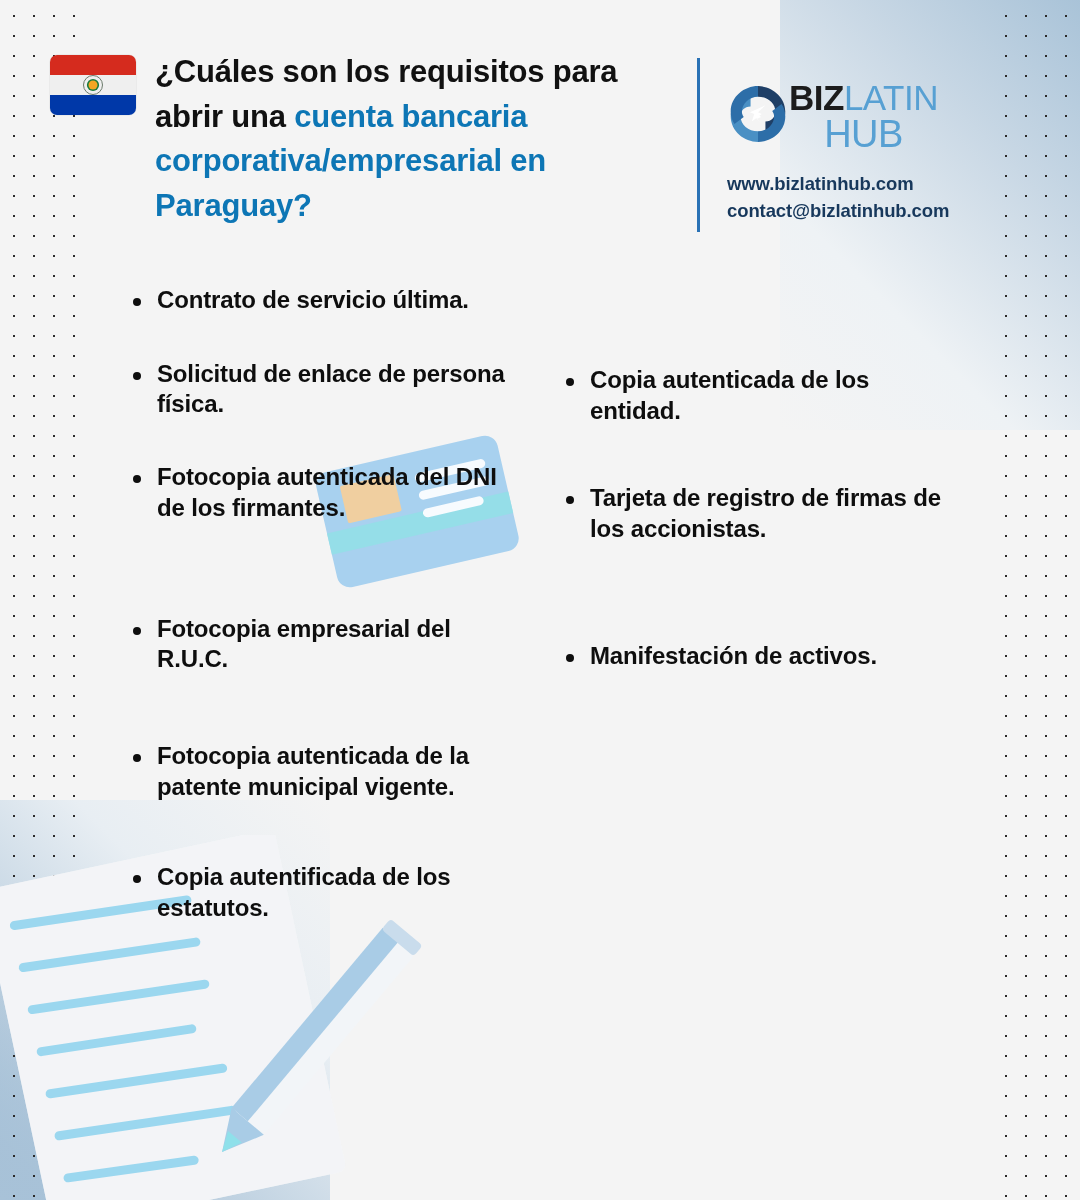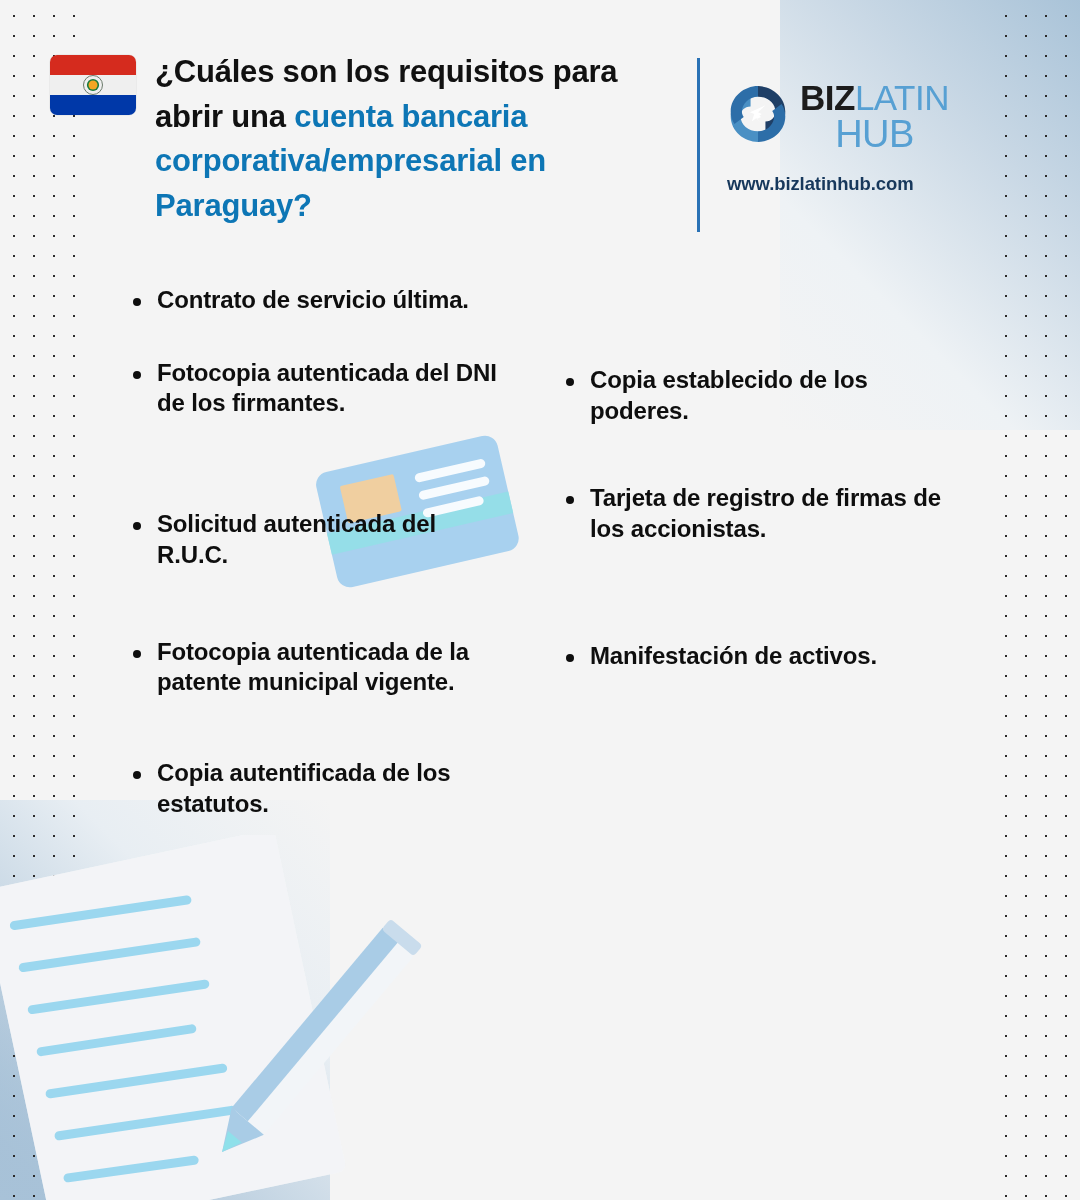--- a/index.html
+++ b/index.html
@@ -66,21 +66,21 @@
     color:#111; letter-spacing:-0.2px;
   }
   .title .hl { color:#0d76b5; }
 
   .divider {
     position:absolute; left:697px; top:58px;
     width:3px; height:174px; background:#2a72b5;
   }
 
   .brand { position:absolute; left:727px; top:80px; width:300px; }
-  .logo-row { display:flex; align-items:flex-start; gap:11px; }
+  .logo-row { display:flex; align-items:flex-start; }
   .logomark { width:62px; height:62px; flex:0 0 62px; margin-top:3px; }
   .logotype { padding-top:1px; }
   .logotype .line1 { font-size:35px; line-height:0.97; letter-spacing:-0.5px; white-space:nowrap; }
   .logotype .line2 { font-size:38px; line-height:1.05; letter-spacing:-0.5px; color:#57a0d3; font-weight:400;text-align:center; }
   .logotype .biz   { color:#1c1c1c; font-weight:bold; }
   .logotype .latin { color:#57a0d3; font-weight:400; }
 
   .contact {
     margin-top:16px; font-size:18.5px; font-weight:bold;
     color:#17385c; line-height:1.45; letter-spacing:-0.1px;
@@ -181,29 +181,31 @@
       </svg>
       <div class="logotype">
         <div class="line1">
           <span class="biz">BIZ</span><span class="latin">LATIN</span>
         </div>
         <div class="line2">HUB</div>
       </div>
     </div>
     <div class="contact">
       <div>www.bizlatinhub.com</div>
+      <div>contact@bizlatinhub.com</div>
     </div>
   </div>
 </div>
 
 <div class="col col-left">
   <div class="bullet-item" style="margin-top:0px">Contrato de servicio última.</div>
+  <div class="bullet-item" style="margin-top:43px">Solicitud de enlace de persona física.</div>
   <div class="bullet-item" style="margin-top:42px">Fotocopia autenticada del DNI de los firmantes.</div>
-  <div class="bullet-item" style="margin-top:90px">Solicitud autenticada del R.U.C.</div>
+  <div class="bullet-item" style="margin-top:90px">Fotocopia empresarial del R.U.C.</div>
   <div class="bullet-item" style="margin-top:66px">Fotocopia autenticada de la patente municipal vigente.</div>
   <div class="bullet-item" style="margin-top:60px">Copia autentificada de los estatutos.</div>
 </div>
 
 <div class="col col-right">
-  <div class="bullet-item" style="margin-top:57px">Copia establecido de los poderes.</div>
+  <div class="bullet-item" style="margin-top:57px">Copia autenticada de los entidad.</div>
   <div class="bullet-item" style="margin-top:57px">Tarjeta de registro de firmas de los accionistas.</div>
   <div class="bullet-item" style="margin-top:96px">Manifestación de activos.</div>
 </div>
 
 </body></html>

